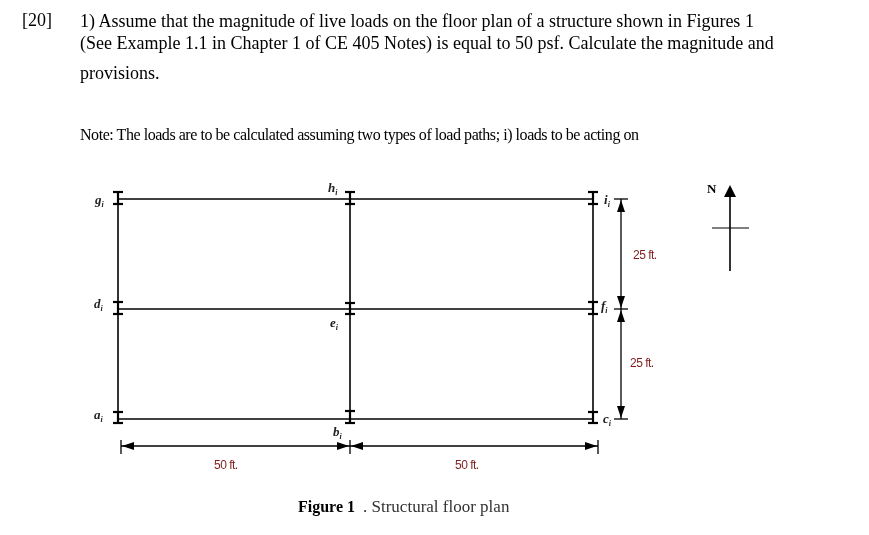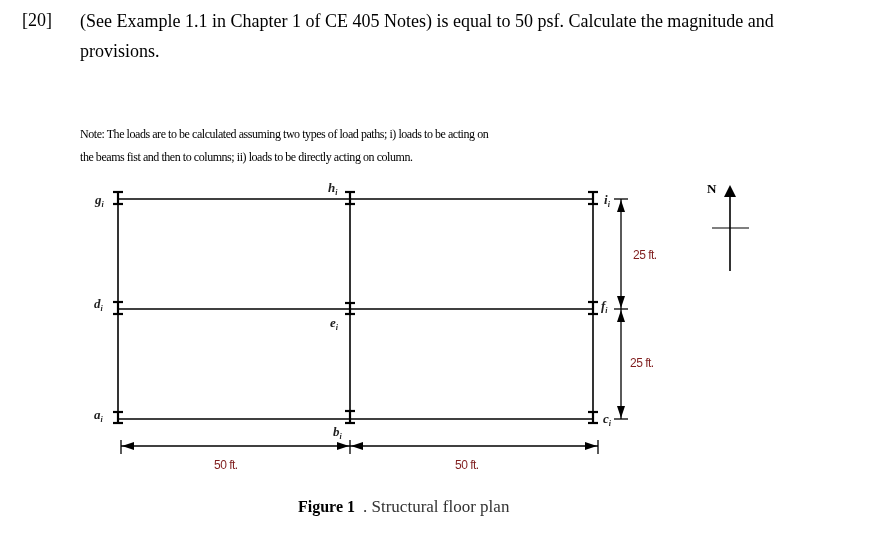--- a/index.html
+++ b/index.html
@@ -3,44 +3,44 @@
   <meta charset="utf-8">
   <style>
     html, body { margin: 0; padding: 0; background: #ffffff; }
     body { width: 869px; height: 535px; position: relative; overflow: hidden; font-family: "Liberation Serif", "DejaVu Serif", serif; color: #000; }
     .qnum { position: absolute; left: 22px; top: 10px; font-size: 18px; }
     .para { position: absolute; left: 80px; top: 10px; width: 780px; font-size: 18px; line-height: 22px; }
     .para .ln { display: block; white-space: nowrap; }
     .para .ln4 { margin-top: 8px; }
     .sub { font-style: italic; }
     .sub i { font-size: 11px; position: relative; top: 6px; margin-left: -1px; }
-    .note { position: absolute; left: 80px; top: 123px; font-size: 12px; line-height: 23px; letter-spacing: -0.45px; width: 790px; }
+    .note { position: absolute; left: 80px; top: 123px; font-size: 16px; line-height: 23px; letter-spacing: -0.45px; width: 790px; }
     .note .ln { display: block; white-space: nowrap; }
     svg.plan { position: absolute; left: 0; top: 0; }
     .lbl { position: absolute; font-family: "Liberation Serif", serif; font-style: italic; font-weight: bold; font-size: 13px; color: #222; }
     .lbl i { font-size: 8px; position: relative; top: 3px; }
     .dim { position: absolute; font-family: "Liberation Sans", sans-serif; font-size: 12px; letter-spacing: -0.5px; color: #7f1d1d; }
     .north { position: absolute; left: 707px; top: 181px; font-family: "Liberation Serif", serif; font-weight: bold; font-size: 13px; }
     .caption { position: absolute; left: 298px; top: 497px; font-size: 16px; }
     .caption b { font-weight: bold; }
     .caption .desc { font-size: 17px; color: #333; margin-left: 8px; }
   </style>
 </head>
 <body>
 
 <div class="qnum">[20]</div>
 
 <div class="para">
+  <span class="ln">1) Assume that the magnitude of live loads on the floor plan of a structure shown in Figures 1</span>
   <span class="ln">(See Example 1.1 in Chapter 1 of CE 405 Notes) is equal to 50 psf. Calculate the magnitude and</span>
   <span class="ln ln4">provisions.</span>
 </div>
 
 <div class="note">
   <span class="ln">Note: The loads are to be calculated assuming two types of load paths; i) loads to be acting on</span>
-  <span class="ln">the beams fist and then to columns; ii) loads to be directly acting on column.</span>
 </div>
 
 <svg class="plan" width="869" height="535" viewBox="0 0 869 535">
   <g stroke="#000" stroke-width="1.6" fill="none">
 
     <line x1="118" y1="199" x2="593" y2="199"></line>
     <line x1="118" y1="309" x2="593" y2="309"></line>
     <line x1="118" y1="419" x2="593" y2="419"></line>
 
     <line x1="118" y1="193" x2="118" y2="423"></line>

